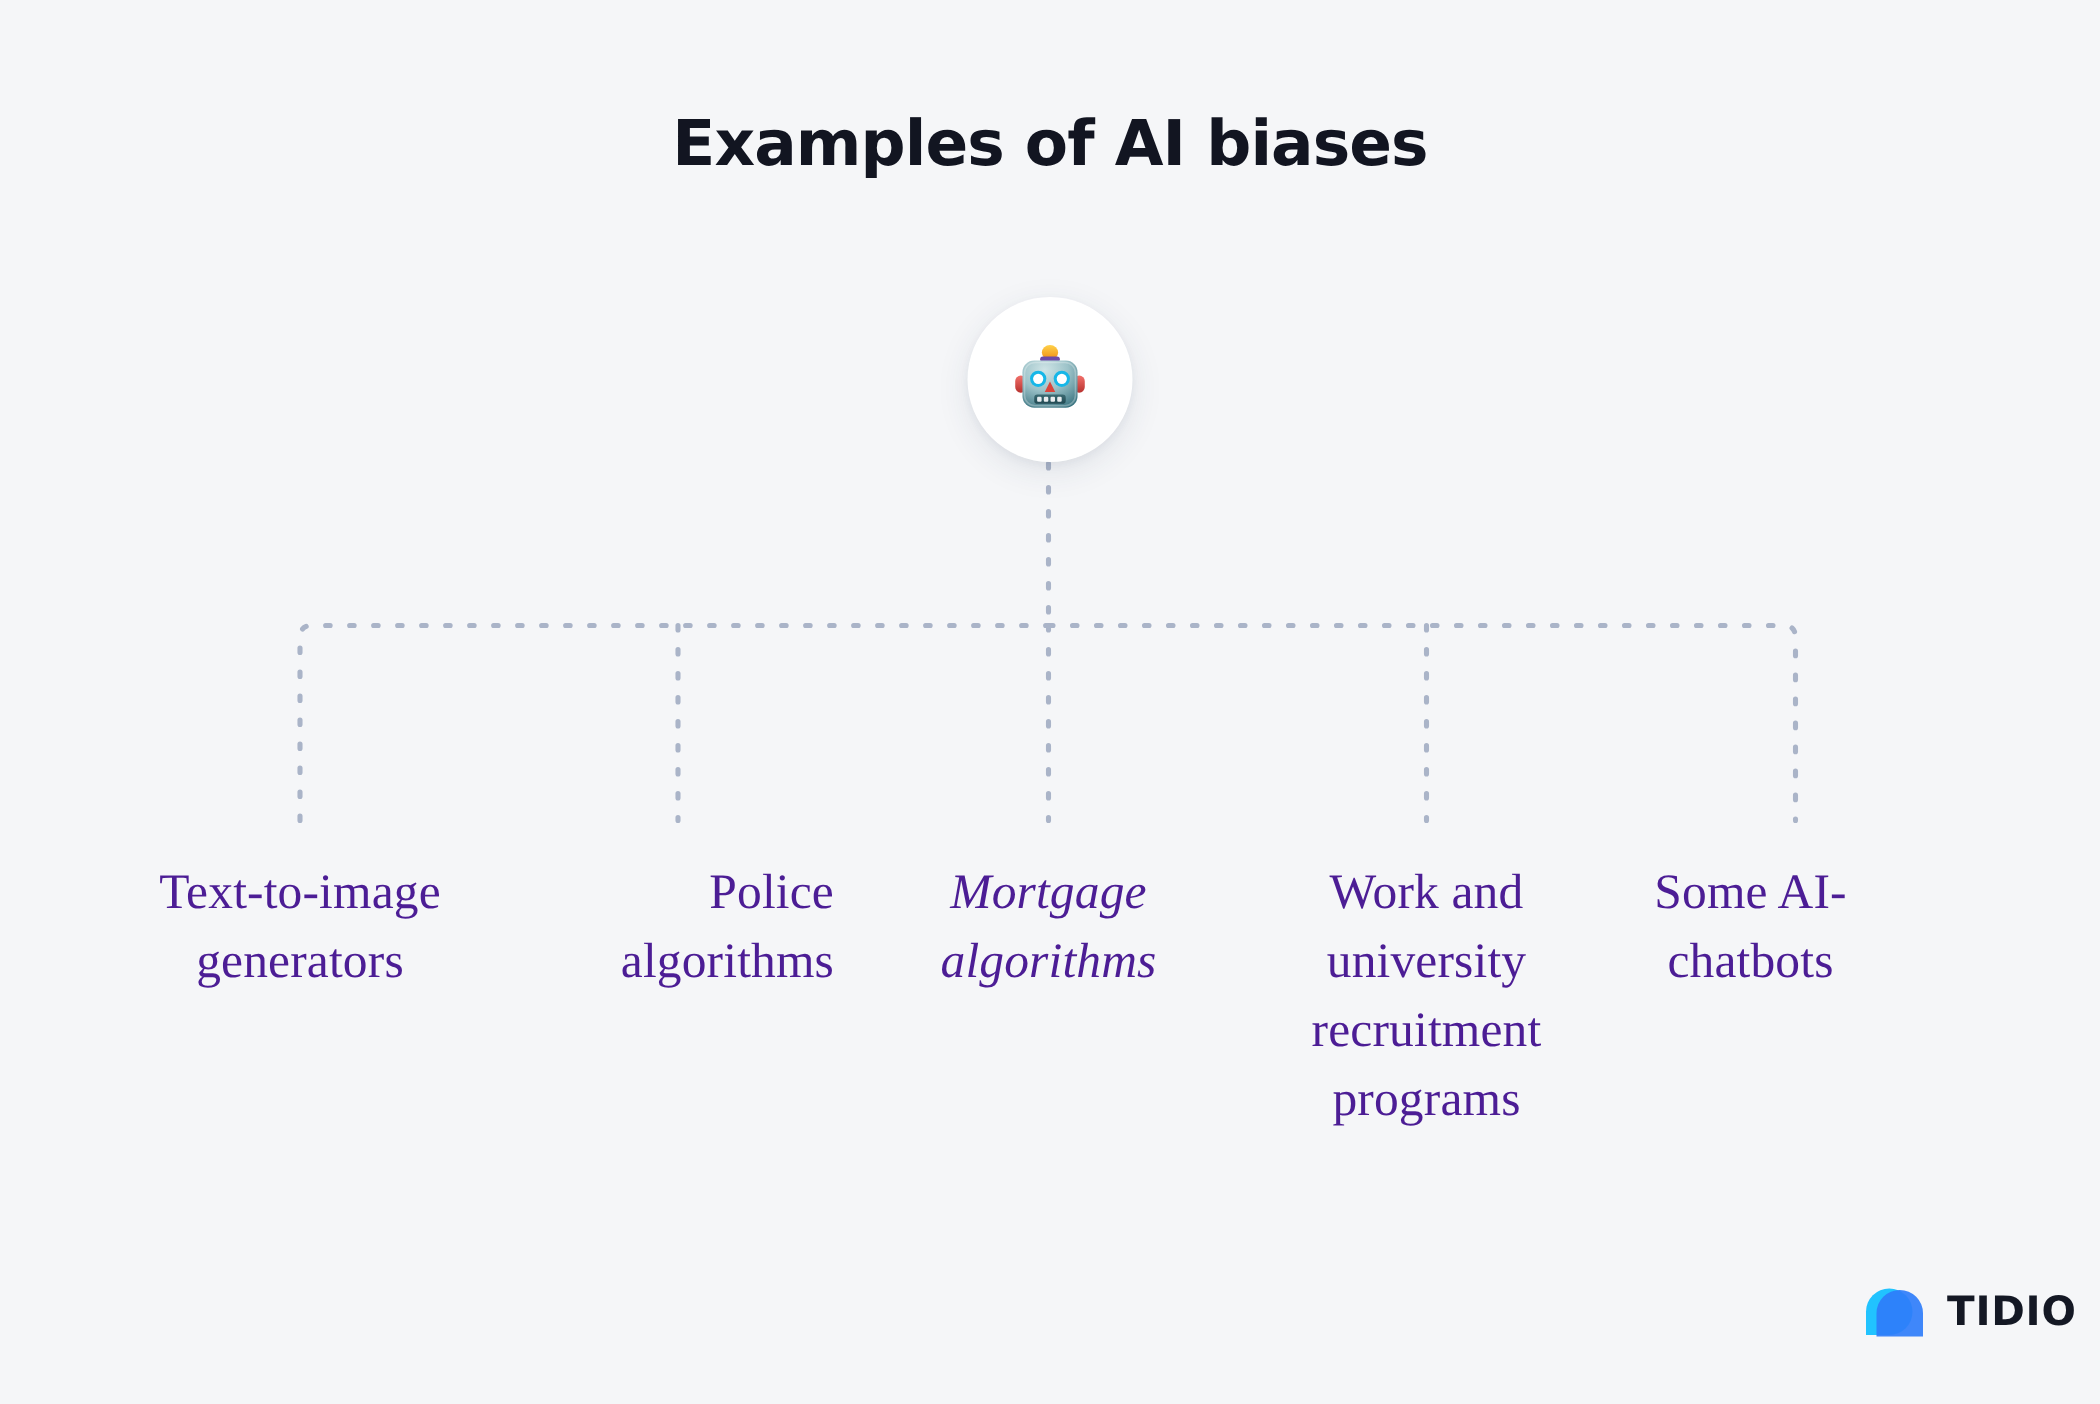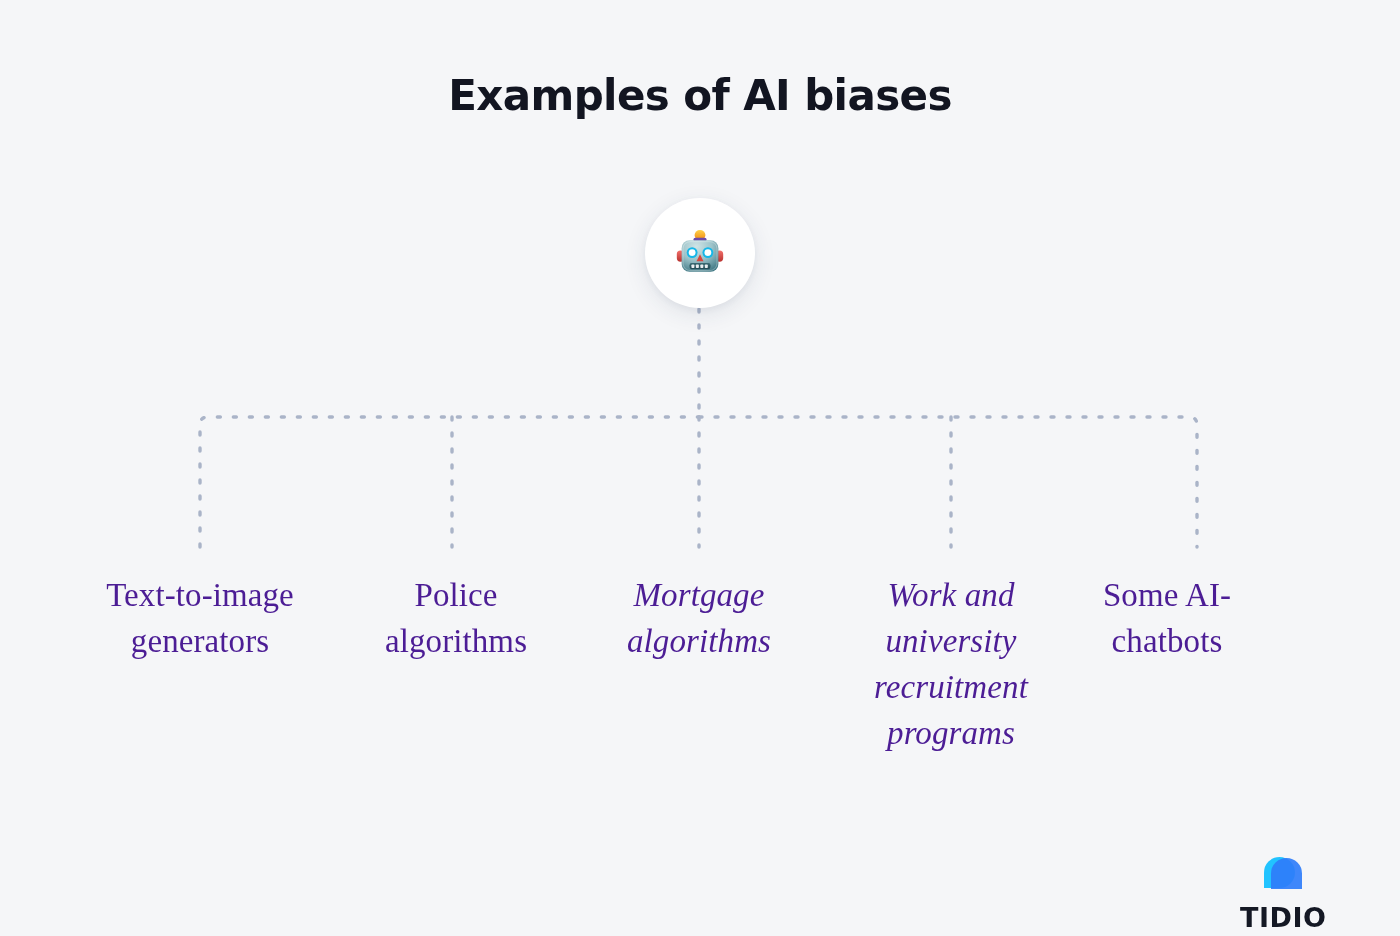--- a/index.html
+++ b/index.html
@@ -105,21 +105,20 @@
 
   
   .logo {
     position: absolute;
     left: 1240px;
     top: 852px;
     height: 44px;
     display: flex;
     align-items: center;
     gap: 12px;
-    flex-direction: column;
   }
   .logo-mark {
     position: relative;
     width: 46px;
     height: 40px;
     flex: none;
   }
   .logo-mark svg { display: block; }
   .logo-word {
     font-family: "DejaVu Sans", sans-serif;
@@ -199,31 +198,31 @@
     </span>
   </div>
 
   <div class="labels">
 
     <div class="label" style="left:90px;">
       <span>Text-to-image</span>
       <span>generators</span>
     </div>
 
-    <div class="label" style="left:346px;">
+    <div class="label" style="left:336px;text-align:right;">
       <span>Police</span>
       <span>algorithms</span>
     </div>
 
     <div class="label" style="left:589px;font-style:italic;">
       <span>Mortgage</span>
       <span>algorithms</span>
     </div>
 
-    <div class="label" style="left:841px;font-style:italic;">
+    <div class="label" style="left:841px;">
       <span>Work and</span>
       <span>university</span>
       <span>recruitment</span>
       <span>programs</span>
     </div>
 
     <div class="label" style="left:1057px;">
       <span>Some AI-</span>
       <span>chatbots</span>
     </div>

